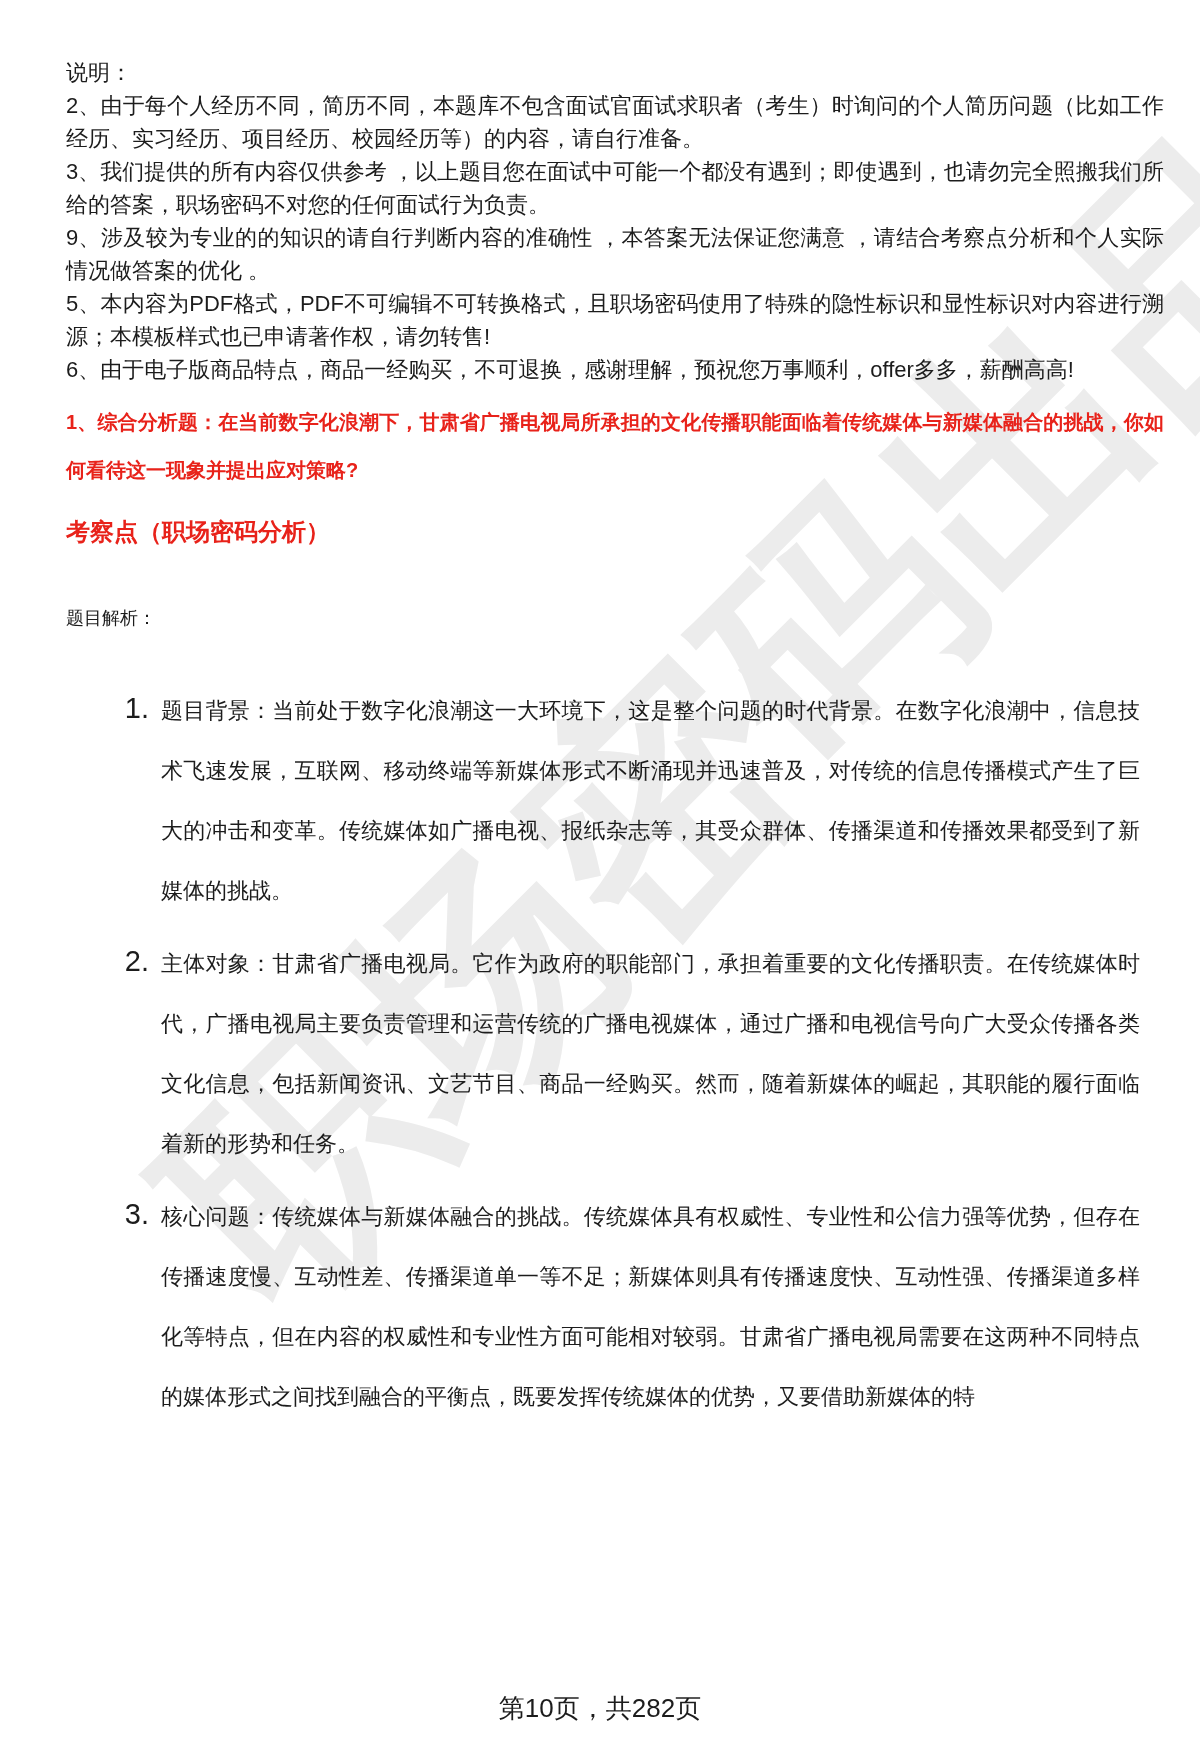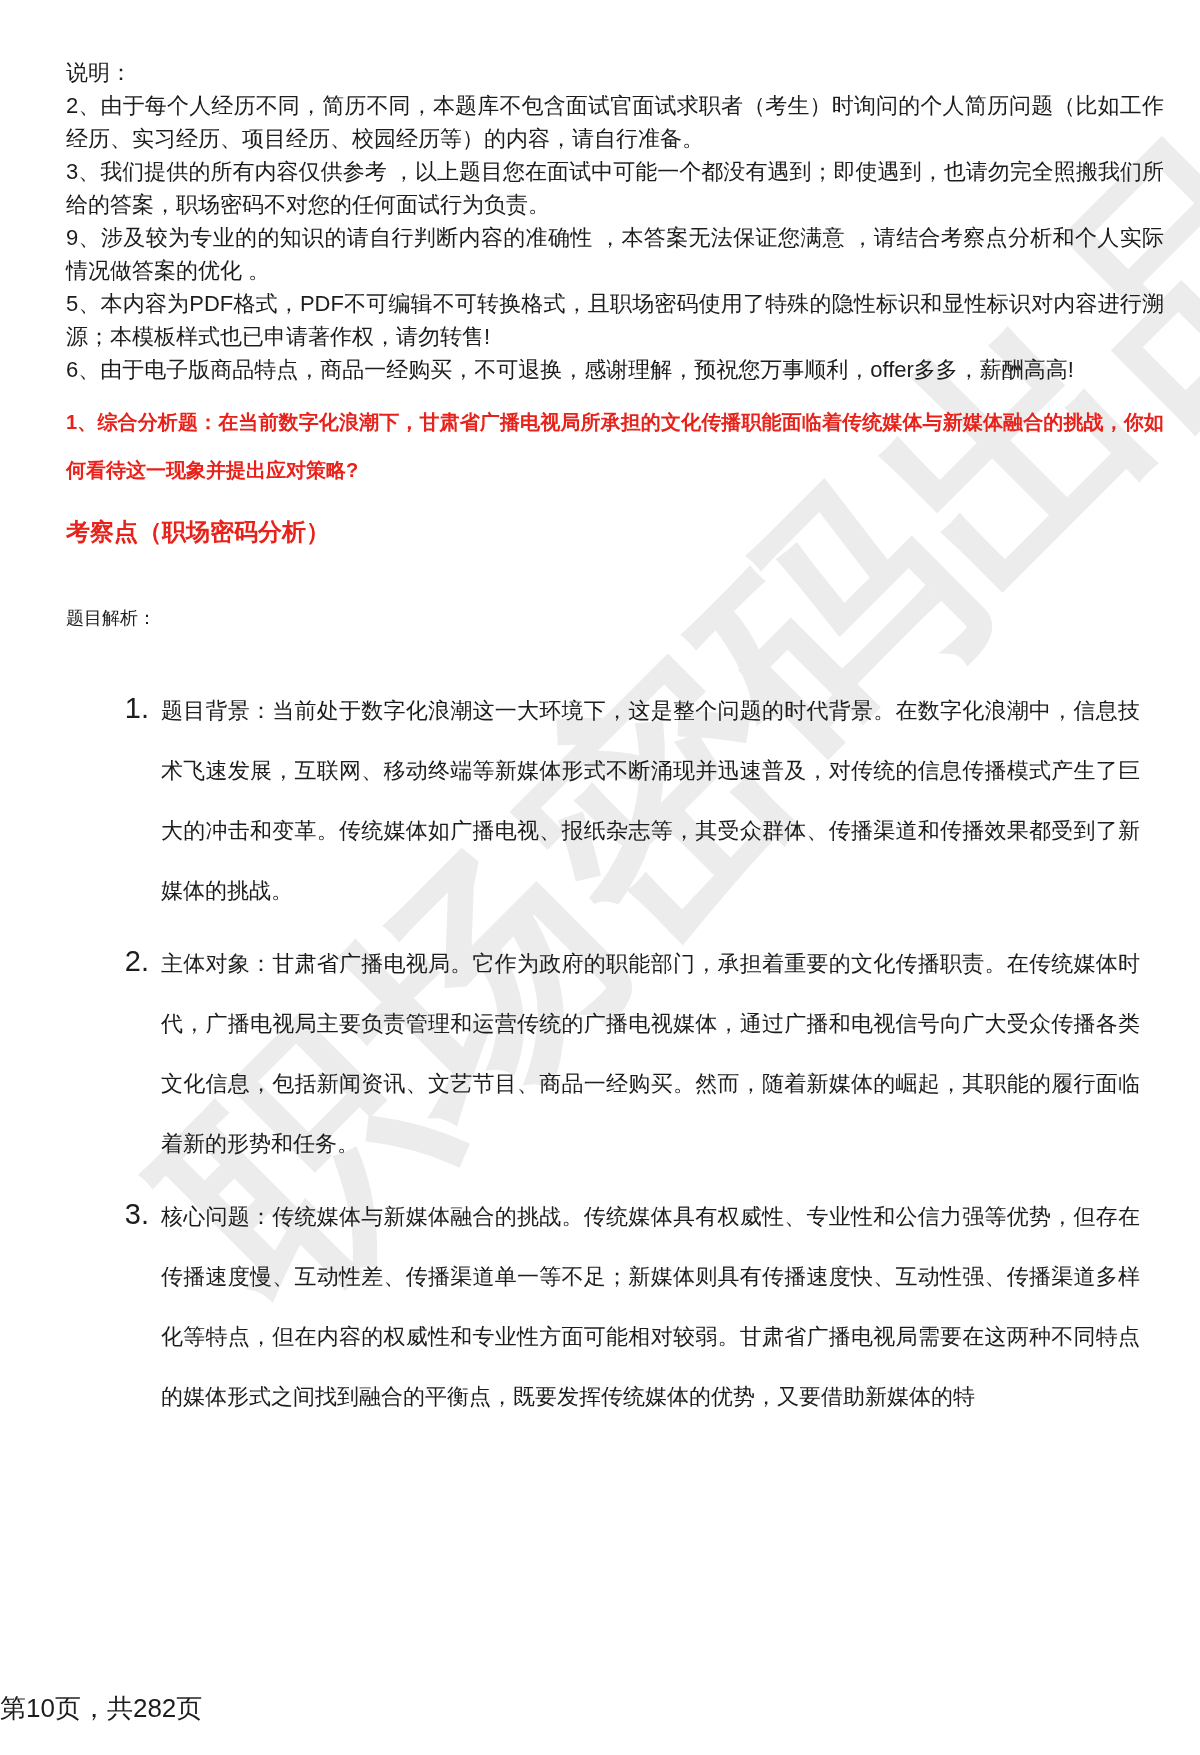--- a/index.html
+++ b/index.html
@@ -81,21 +81,21 @@
   }
   .analysis-list li::marker {
     font-size: 29px;
     color: var(--text_color, #1c1c1c);
   }
   .page-footer {
     position: absolute;
     left: 0;
     right: 0;
     bottom: 28px;
-    text-align: left;
+    text-align: center;
     font-size: 26px;
     line-height: 38px;
     color: var(--text_color, #1c1c1c);
     z-index: 1;
   }
 </style>
 </head>
 <body>
 
 <div class="page">

